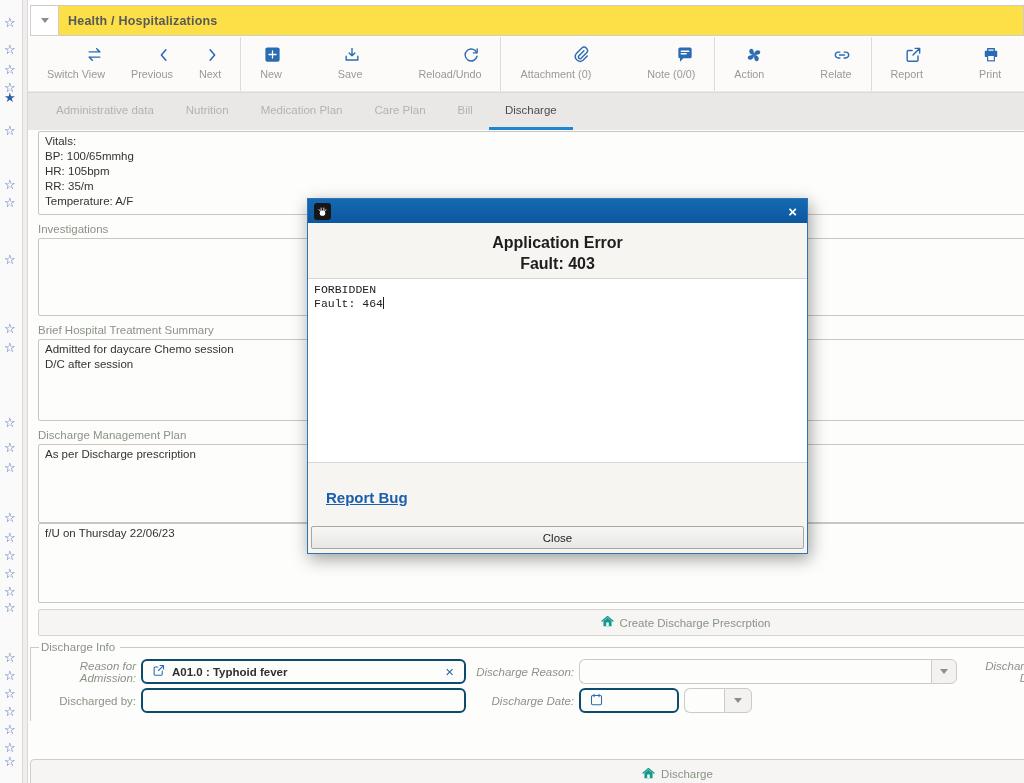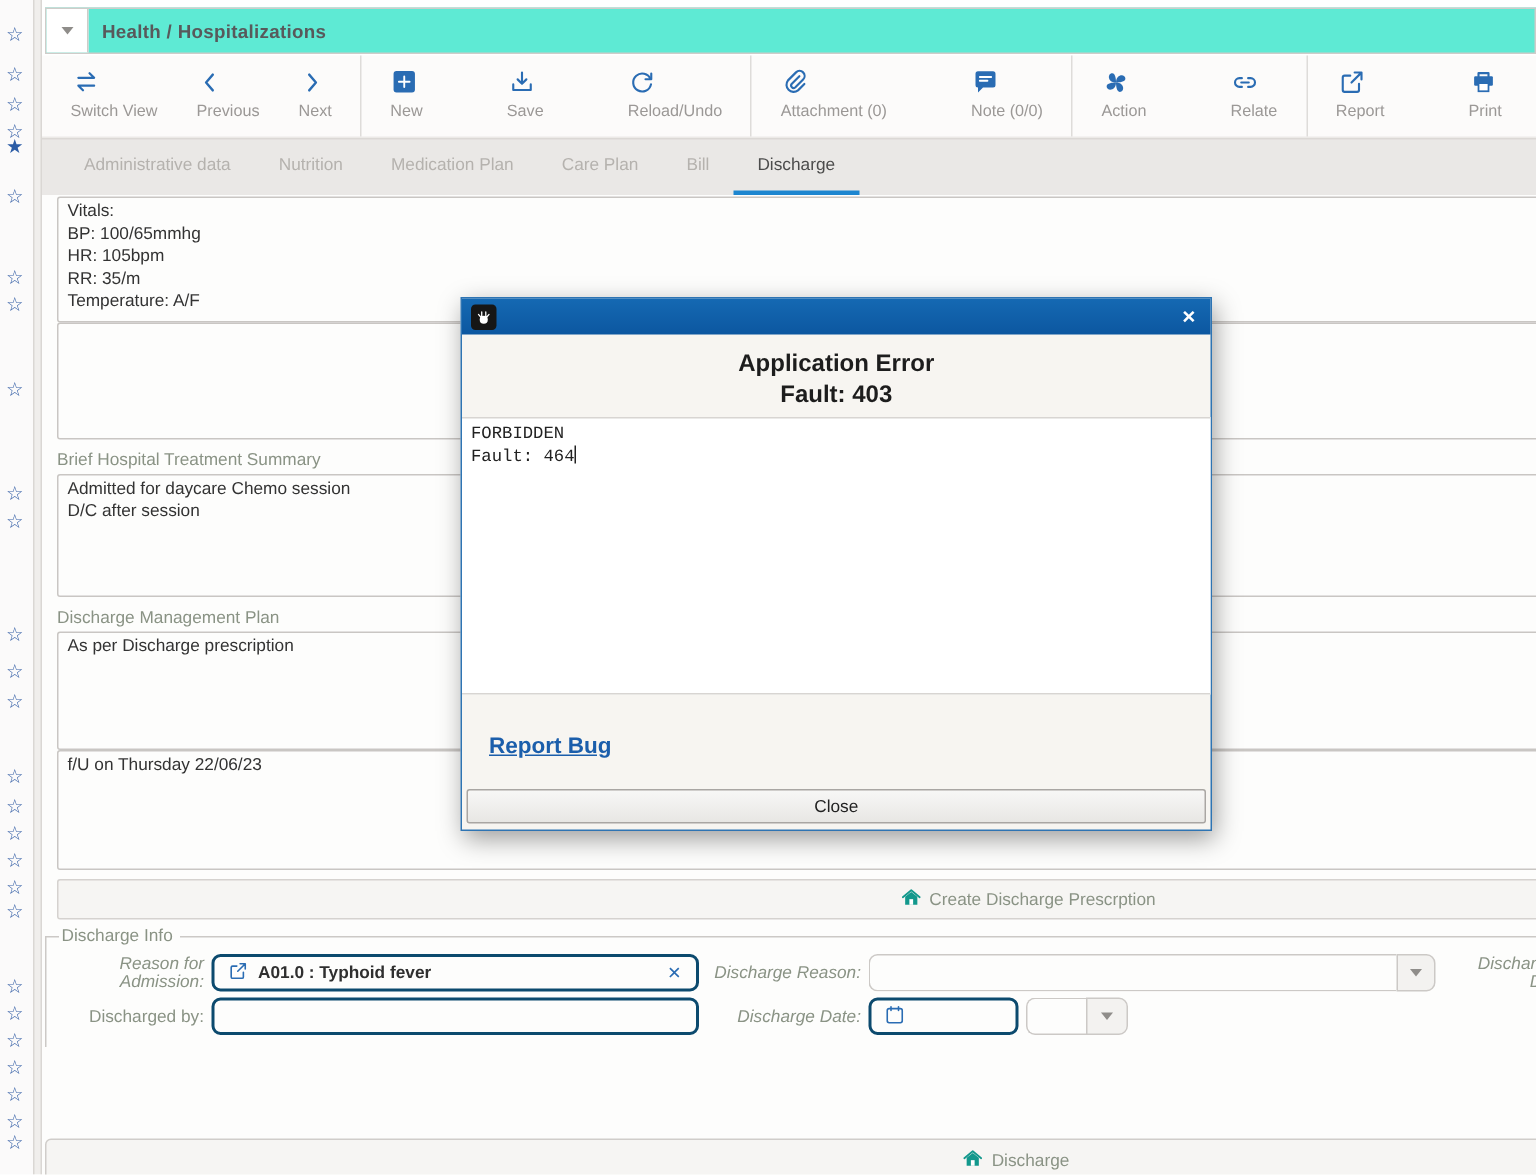--- a/index.html
+++ b/index.html
@@ -7,32 +7,32 @@
   body { position:relative; font-family:"Liberation Sans",sans-serif; background:#fff; color:#333; }
 
   
   .fav-rail { position:absolute; left:0; top:0; width:22px; height:783px; background:#fbfafa; }
   .splitter { position:absolute; left:22px; top:0; width:6px; height:783px; background:#f0eeec;
               border-left:1px solid #dad7d4; border-right:1px solid #dad7d4; }
   .star { position:absolute; left:4px; font-size:13px; color:#3a63a8; line-height:1; cursor:pointer; }
   .star.filled { color:#2d5da6; }
 
   
-  .title-row { position:absolute; left:30px; top:5px; right:0; height:31px; background:#5eead4;
+  .title-row { position:absolute; left:30px; top:5px; right:0; height:31px; background:#fde047;
                border:1px solid #cfccc9; display:flex; align-items:stretch; }
   .title-drop { width:28px; border-right:1px solid #cfccc9; display:flex; align-items:center; justify-content:center; cursor:pointer; background:#fff; }
   .cdown { width:0; height:0; border-left:4px solid transparent; border-right:4px solid transparent; border-top:5px solid #8f8d8a; }
   .page-title { display:flex; align-items:center; padding-left:9px; font-size:12.5px; font-weight:bold; color:#58595b; letter-spacing:.2px; }
 
   
   .toolbar { position:absolute; left:28px; top:37px; right:0; height:55px; background:#fcfbfa;
              display:flex; align-items:stretch; border-bottom:1px solid #eceae7; }
   .tgroup { display:flex; align-items:stretch; padding:0 6px; }
   .tgroup + .tgroup { border-left:1px solid #dedcd9;gap:30px; }
-  .tbtn { display:flex; flex-direction:column; align-items:flex-start; padding:7px 13px 4px 13px; cursor:pointer; }
+  .tbtn { display:flex; flex-direction:column; align-items:flex-end; padding:7px 13px 4px 13px; cursor:pointer; }
   .tbi { height:21px; display:flex; align-items:center; }
   .tbl { font-size:10.8px; color:#9b9896; margin-top:3px; white-space:nowrap; }
   .ist { stroke:#2a6cb3; fill:none; stroke-width:1.7; stroke-linecap:round; stroke-linejoin:round; }
   .ist2 { stroke:#2a6cb3; fill:none; stroke-width:2.1; stroke-linecap:round; stroke-linejoin:round; }
   .ifl { fill:#2a6cb3; stroke:none; }
   .iw  { stroke:#fff; fill:none; stroke-width:1.6; stroke-linecap:round; }
   .ifw { fill:#fff; stroke:none; }
   .itl { stroke:#12988c; fill:none; stroke-width:1.9; stroke-linecap:round; stroke-linejoin:round; }
   .ifc { fill:#12988c; stroke:none; }
 
@@ -280,20 +280,21 @@
   <div class="tab active">Discharge</div>
 </div>
 
 <div class="content">
   <div class="ta wide" style="margin-top:1px;height:84px">Vitals:
 BP: 100/65mmhg
 HR: 105bpm
 RR: 35/m
 Temperature: A/F</div>
 
+  <div class="slabel">Investigations</div>
   <div class="ta wide" style="height:78px"></div>
 
   <div class="slabel">Brief Hospital Treatment Summary</div>
   <div class="ta wide" style="height:82px">Admitted for daycare Chemo session
 D/C after session</div>
 
   <div class="slabel">Discharge Management Plan</div>
   <div class="ta wide" style="height:79px">As per Discharge prescription</div>
 
   <div class="ta wide" style="height:80px">f/U on Thursday 22/06/23</div>

